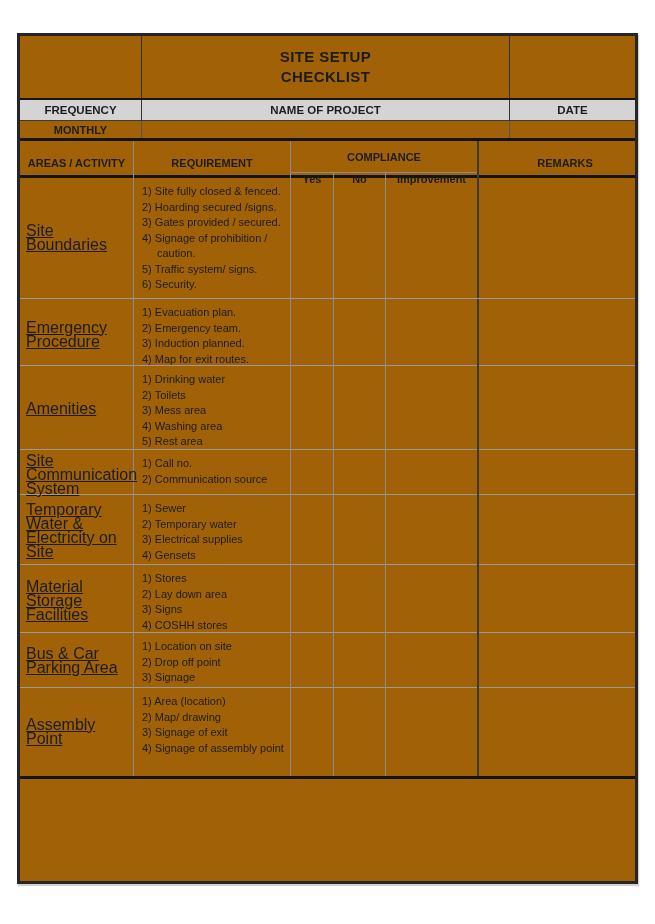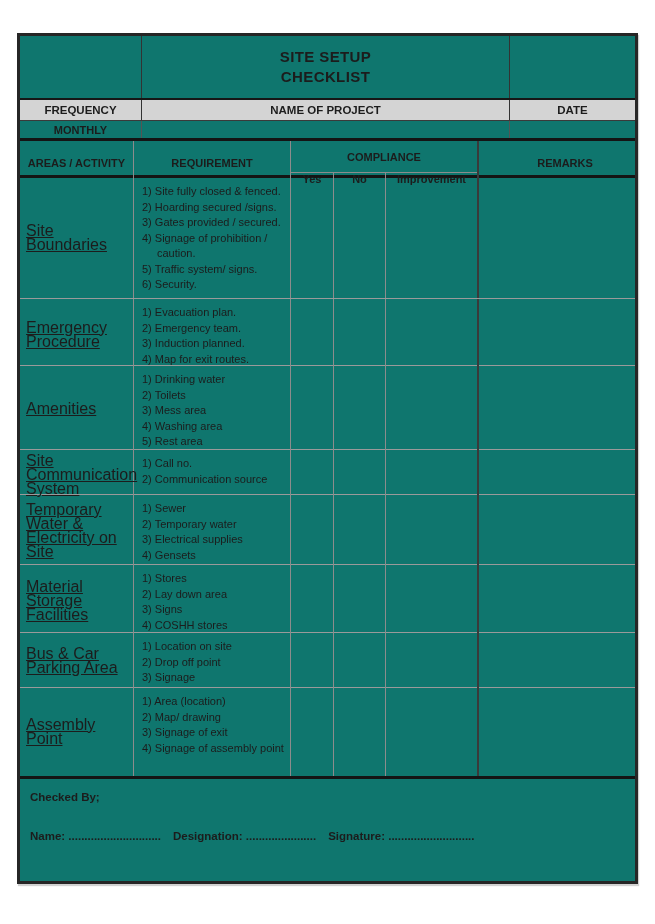--- a/index.html
+++ b/index.html
@@ -11,21 +11,21 @@
     -webkit-font-smoothing: antialiased;
   }
   .doc {
     position: absolute;
     left: 17px; top: 33px;
     width: 621px; height: 851px;
     border: 3px solid #262626;
     box-shadow: 1px 2px 1px rgba(0,0,0,.18);
     display: flex;
     flex-direction: column;
-    background: #0f766e;
+    background: #a16207;
     --cols: 114px 157px 43px 52px 93px 1fr;
     --hcols: 122px 368px 1fr;
   }
 
   
   .title-row {
     height: 64px; flex: none;
     display: grid; grid-template-columns: var(--hcols);
     border-bottom: 2px solid #161616;
   }
@@ -278,22 +278,14 @@
           <div class="req-item">3) Signage of exit</div>
           <div class="req-item">4) Signage of assembly point</div>
         </div>
     <div class="cell yes"></div>
     <div class="cell no"></div>
     <div class="cell improvement"></div>
     <div class="cell remarks"></div>
   </div>
 </div>
 
-  <div class="footer">
-    <div class="checked-by">Checked By;</div>
-    <div class="sign-line">
-      <span>Name: .............................</span>
-      <span>Designation: ......................</span>
-      <span>Signature: ...........................</span>
-    </div>
-  </div>
 
 </div>
 
 </body></html>

